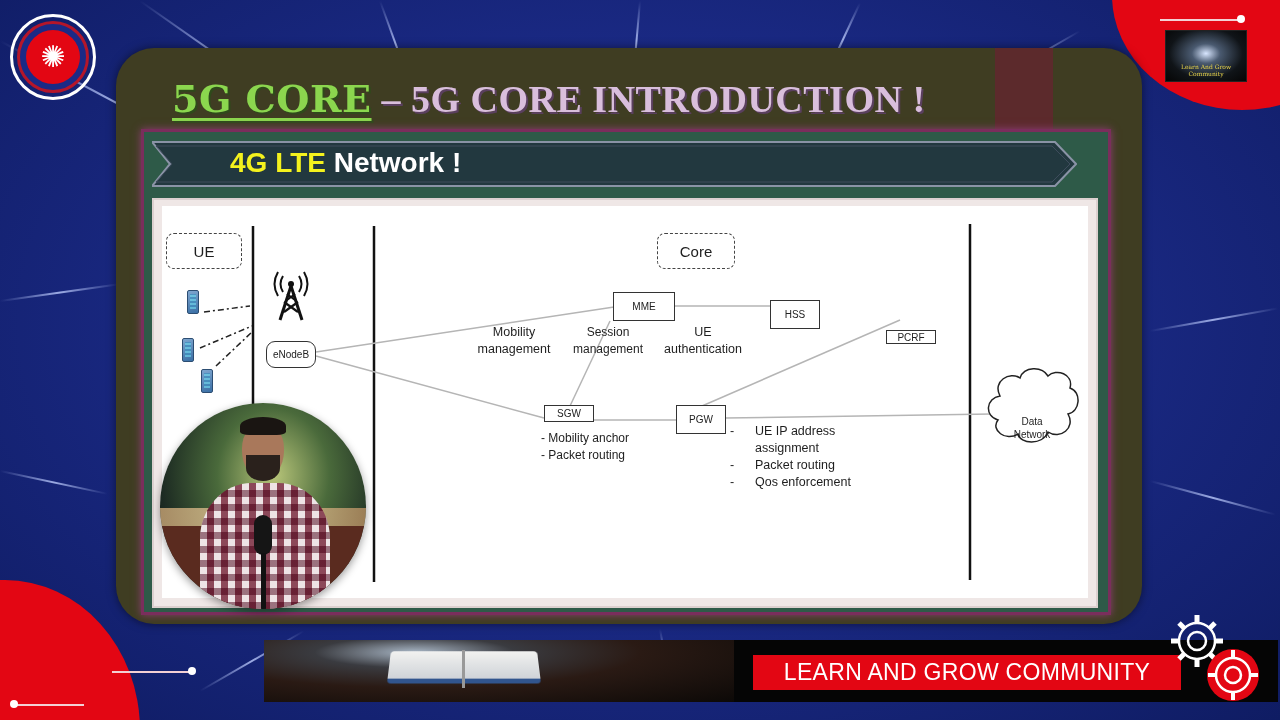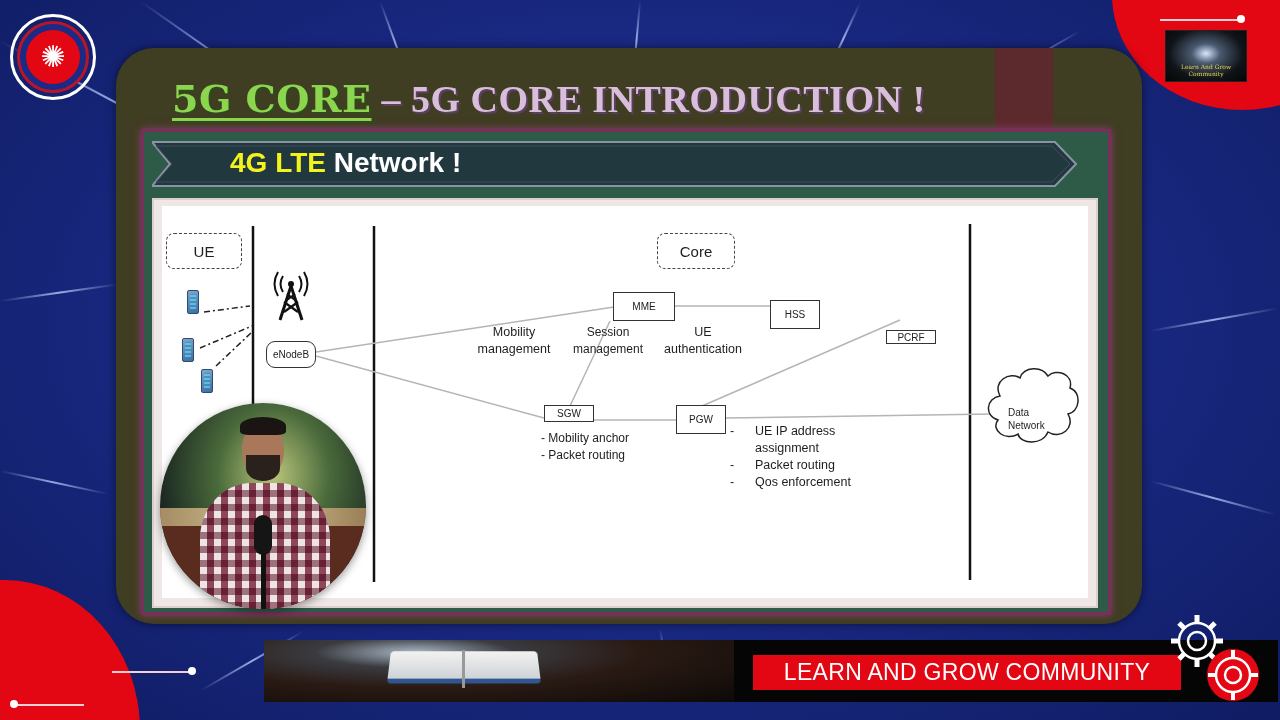--- a/index.html
+++ b/index.html
@@ -185,21 +185,21 @@
       <div class="node" style="left:724px;top:84px;width:50px;height:14px;margin-top:40px;">
           <span>PCRF</span>
         </div>
       <div class="node" style="left:382px;top:199px;width:50px;height:17px;">
           <span>SGW</span>
         </div>
       <div class="node" style="left:514px;top:199px;width:50px;height:29px;">
           <span>PGW</span>
         </div>
 
-      <div class="dlabel" style="left:846px;top:200px;width:48px;text-align:left;font-size:10px;line-height:13px;">
+      <div class="dlabel" style="left:846px;top:209px;width:48px;text-align:center;font-size:10px;line-height:13px;">
         <div>Data</div>
         <div>Network</div>
       </div>
 
       <div class="dlabel" style="left:312px;top:118px;width:80px;text-align:center;font-size:12.5px;line-height:17px;">
         <div>Mobility</div>
         <div>management</div>
       </div>
       <div class="dlabel" style="left:406px;top:118px;width:80px;text-align:center;font-size:12px;line-height:17px;">
         <div>Session</div>

